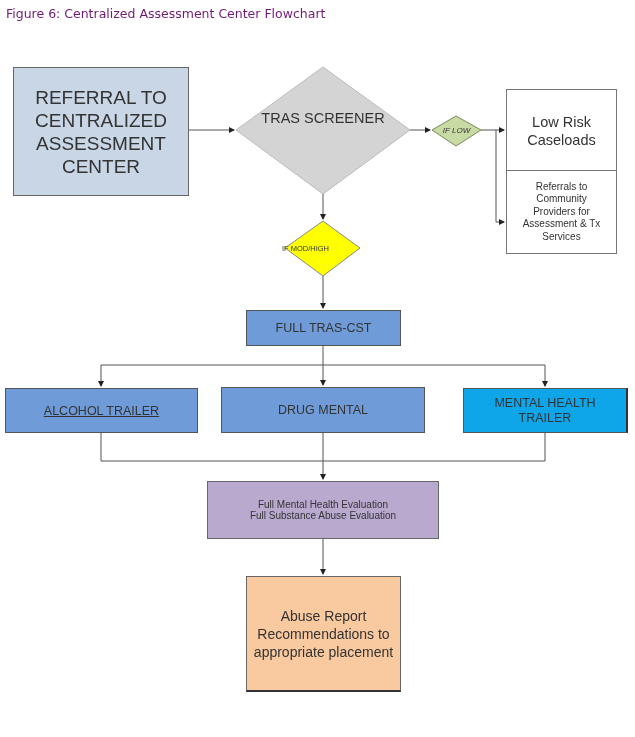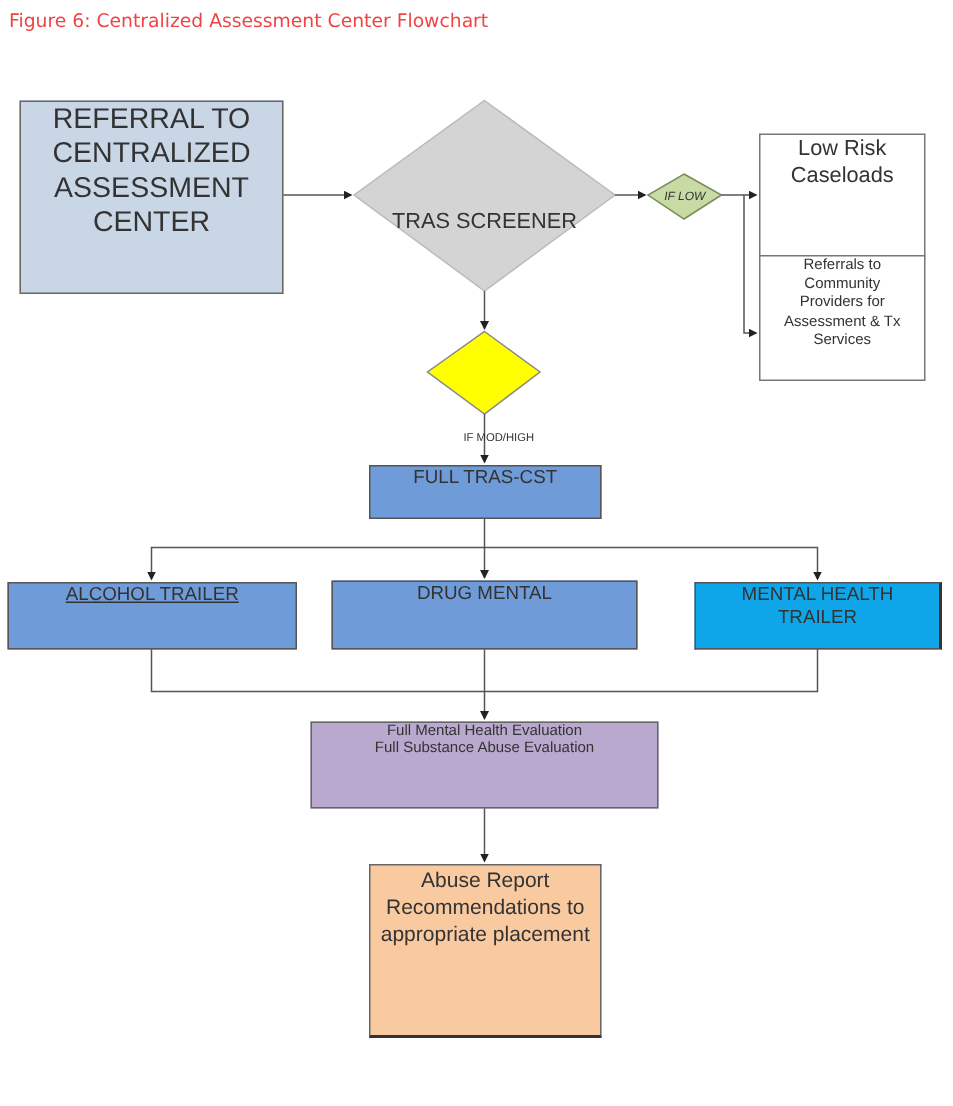--- a/index.html
+++ b/index.html
@@ -1,19 +1,19 @@
 <!DOCTYPE html>
 <html><head>
 <meta charset="utf-8">
 <style>
   html, body { margin: 0; padding: 0; background: #ffffff; }
   body { width: 635px; height: 737px; position: relative; overflow: hidden; font-family: "Liberation Sans", sans-serif; }
-  .caption { position: absolute; left: 6px; top: 6px; font-family: "DejaVu Sans", sans-serif; font-size: 12.5px; color: #ef4444; }
+  .caption { position: absolute; left: 6px; top: 6px; font-family: "DejaVu Sans", sans-serif; font-size: 12.5px; color: #701a75; }
   svg { position: absolute; left: 0; top: 0; }
-  .box { position: absolute; box-sizing: border-box; display: flex; justify-content: center; text-align: center; color: #333; }
+  .box { position: absolute; box-sizing: border-box; display: flex; align-items: center; justify-content: center; text-align: center; color: #333; }
   .box span { white-space: pre-line; }
   .diamond-label { position: absolute; display: flex; align-items: center; justify-content: center; text-align: center; color: #333; }
 </style>
 </head>
 <body>
 
 <div class="caption">Figure 6:  Centralized Assessment Center Flowchart</div>
 
 <svg width="635" height="737">
   <defs>
@@ -42,38 +42,38 @@
   </g>
 </svg>
 
 <div class="box" id="n-referral" style="left: 13px; top: 67px; width: 176px; height: 129px; border: 1px solid rgb(102, 102, 102); font-size: 19px; line-height: 23px; background: rgb(201, 214, 230);">
   <span>REFERRAL TO
 CENTRALIZED
 ASSESSMENT
 CENTER</span>
 </div>
 
-<div class="diamond-label" style="left:236px;top:136px;width:174px;height:24px;font-size:14.5px;">TRAS SCREENER</div>
+<div class="diamond-label" style="left:236px;top:106px;width:174px;height:24px;font-size:14.5px;">TRAS SCREENER</div>
 
 <div class="diamond-label" style="left:432px;top:124px;width:49px;height:12px;font-size:8px;font-style:italic;">IF LOW</div>
 
 <div class="box" id="n-lowrisk" style="left: 506px; top: 89px; width: 111px; height: 84px; border: 1px solid rgb(119, 119, 119); font-size: 14.5px; line-height: 18px; background: rgb(255, 255, 255);">
   <span>Low Risk
 Caseloads</span>
 </div>
 
 <div class="box" id="n-refcomm" style="left: 506px; top: 170px; width: 111px; height: 84px; border: 1px solid rgb(119, 119, 119); font-size: 10px; line-height: 12.5px; background: rgb(255, 255, 255);">
   <span>Referrals to
 Community
 Providers for
 Assessment &amp; Tx
 Services</span>
 </div>
 
-<div class="diamond-label" style="left:295px;top:242px;width:75px;height:12px;font-size:7.5px;margin-top:43px;">IF MOD/HIGH</div>
+<div class="diamond-label" style="left:268px;top:242px;width:75px;height:12px;font-size:7.5px;">IF MOD/HIGH</div>
 
 <div class="box" id="n-fulltras" style="left: 246px; top: 310px; width: 155px; height: 36px; border: 1px solid rgb(85, 85, 85); font-size: 12.5px; background: rgb(111, 155, 216);">
   <span>FULL TRAS-CST</span>
 </div>
 
 <div class="box" id="n-alcohol" style="left: 5px; top: 388px; width: 193px; height: 45px; border: 1px solid rgb(85, 85, 85); font-size: 12.5px; background: rgb(111, 155, 216); text-decoration: underline;">
   <span>ALCOHOL TRAILER</span>
 </div>
 
 <div class="box" id="n-drug" style="left: 221px; top: 387px; width: 204px; height: 46px; border: 1px solid rgb(85, 85, 85); font-size: 12.5px; background: rgb(111, 155, 216);">

